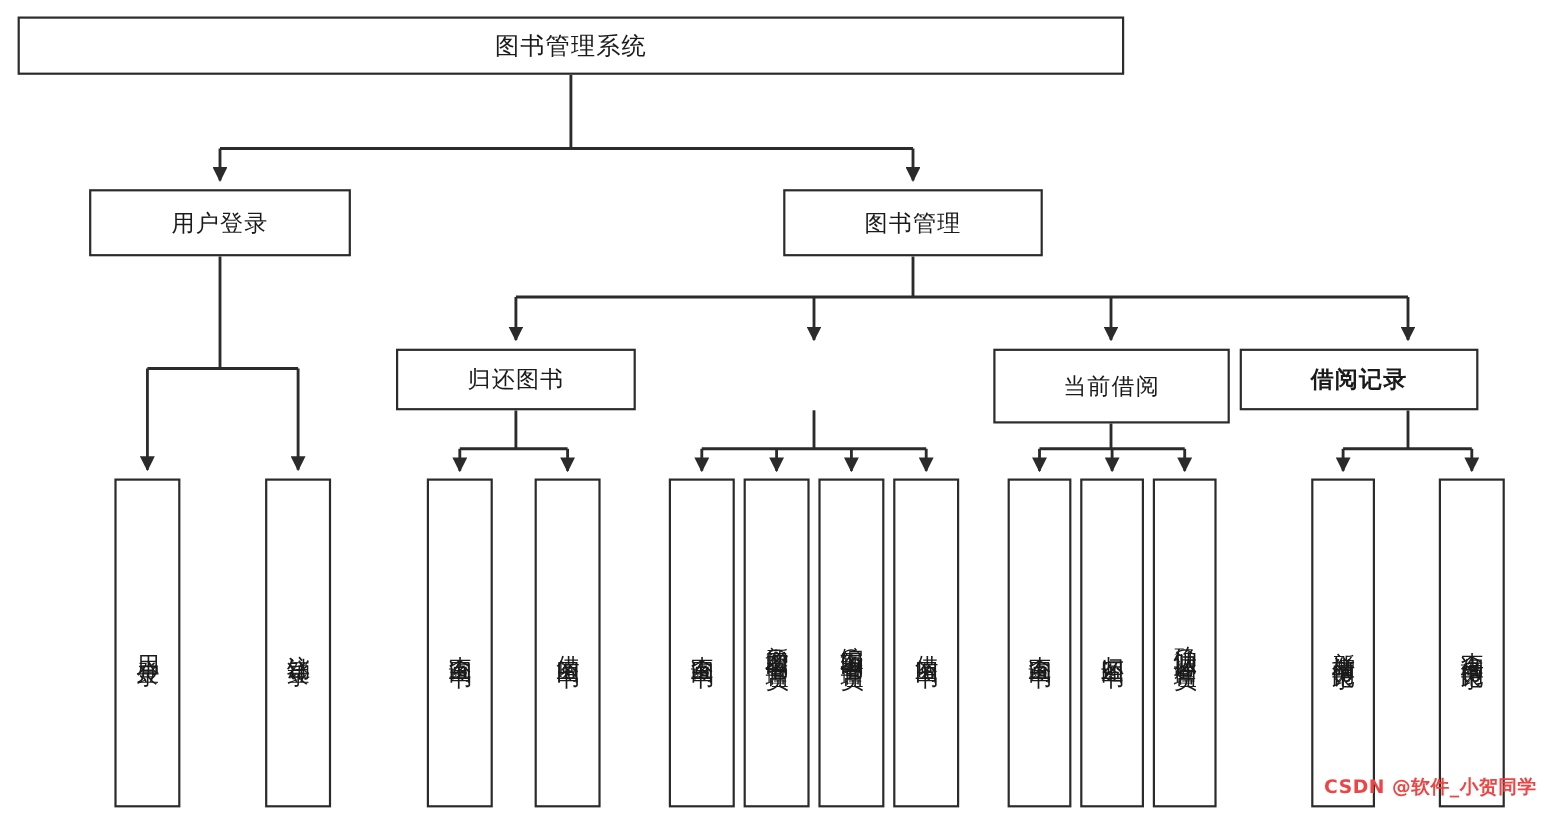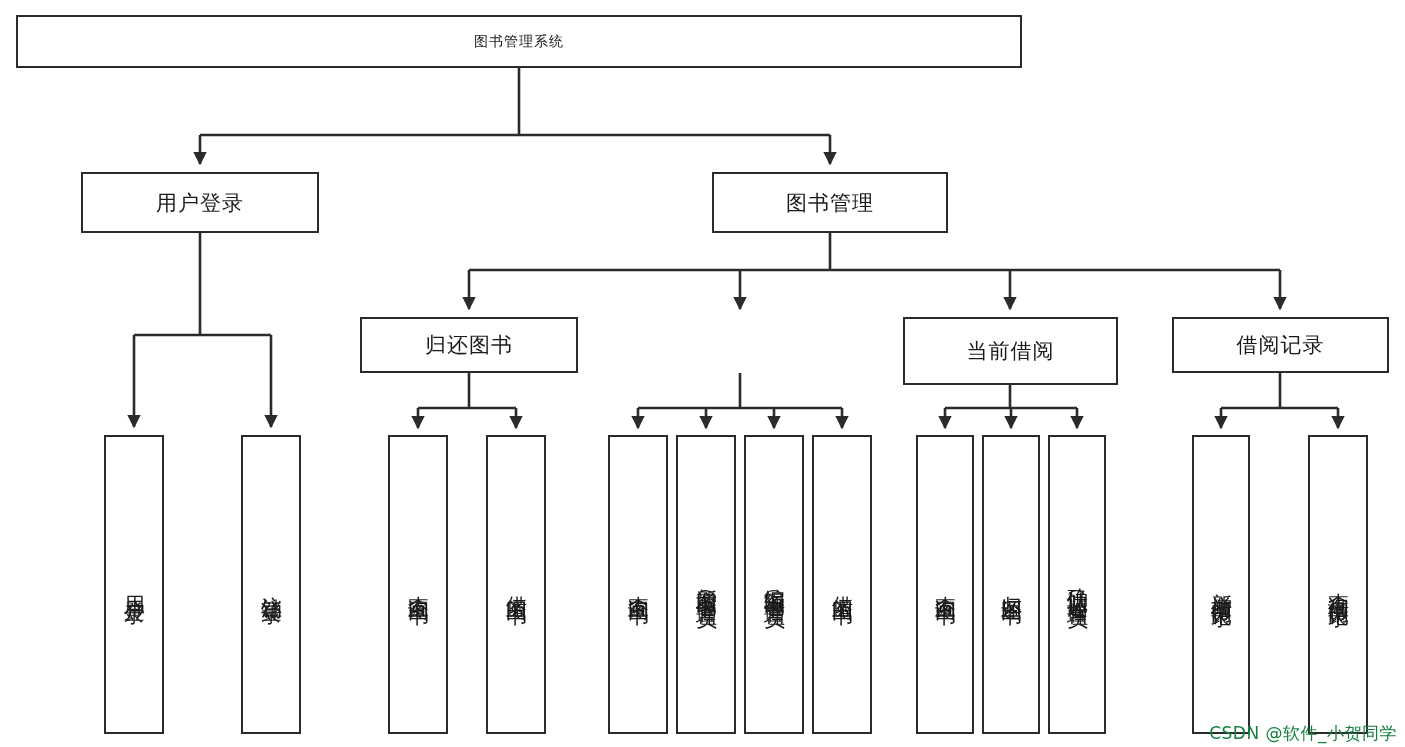--- a/index.html
+++ b/index.html
@@ -29,41 +29,42 @@
     align-items:center;
     justify-content:center;
     color:#1a1a1a;
     z-index:2;
   }
   .node.h{
     font-size:21px;
     letter-spacing:1px;
     white-space:nowrap;
   }
-  .node.root{ font-size:14px; }
+  .node.root{ font-size:22px; }
   .node.v{
     font-size:21px;
     writing-mode:vertical-rl;
     text-orientation:upright;
     letter-spacing:3px;
     line-height:1;
     padding:4px 0;
     white-space:nowrap;
     overflow:visible;
   }
   #watermark{
     position:absolute;
     right:8px;
-    bottom:2px;
+    bottom:20px;
     font-size:17px;
-    color:#15803d;
+    color:#ef4444;
     letter-spacing:0.5px;
     white-space:nowrap;
     z-index:5;
     user-select:none;
+    font-weight:bold;
   }
 </style>
 </head>
 <body>
 
 <div id="stage">
 
   <svg id="wires" viewBox="0 0 1405 747" xmlns="http://www.w3.org/2000/svg">
     <defs>
       <marker id="arrow" viewBox="0 0 10 10" refX="9" refY="5" markerWidth="5.2" markerHeight="5.2" orient="auto-start-reverse">
@@ -114,21 +115,21 @@
     </g>
   </svg>
 
   <div class="node h root" style="left:16px;top:15px;width:1006px;height:53px;">图书管理系统</div>
 
   <div class="node h" style="left:81px;top:172px;width:238px;height:61px;">用户登录</div>
   <div class="node h" style="left:712px;top:172px;width:236px;height:61px;">图书管理</div>
 
   <div class="node h" style="left:360px;top:317px;width:218px;height:56px;">归还图书</div>
   <div class="node h" style="left:903px;top:317px;width:215px;height:68px;">当前借阅</div>
-  <div class="node h" style="left:1172px;top:317px;width:217px;height:56px;">借阅记录</div>
+  <div class="node h" style="left:1127px;top:317px;width:217px;height:56px;font-weight:bold;">借阅记录</div>
 
   <div class="node v" style="left:104px;top:435px;width:60px;height:299px;">用户登录</div>
   <div class="node v" style="left:241px;top:435px;width:60px;height:299px;">注销登录</div>
 
   <div class="node v" style="left:388px;top:435px;width:60px;height:299px;">查询图书</div>
   <div class="node v" style="left:486px;top:435px;width:60px;height:299px;">借阅图书</div>
 
   <div class="node v" style="left:608px;top:435px;width:60px;height:299px;">查询图书</div>
   <div class="node v" style="left:676px;top:435px;width:60px;height:299px;">新增图书（管理员）</div>
   <div class="node v" style="left:744px;top:435px;width:60px;height:299px;">编辑图书（管理员）</div>

